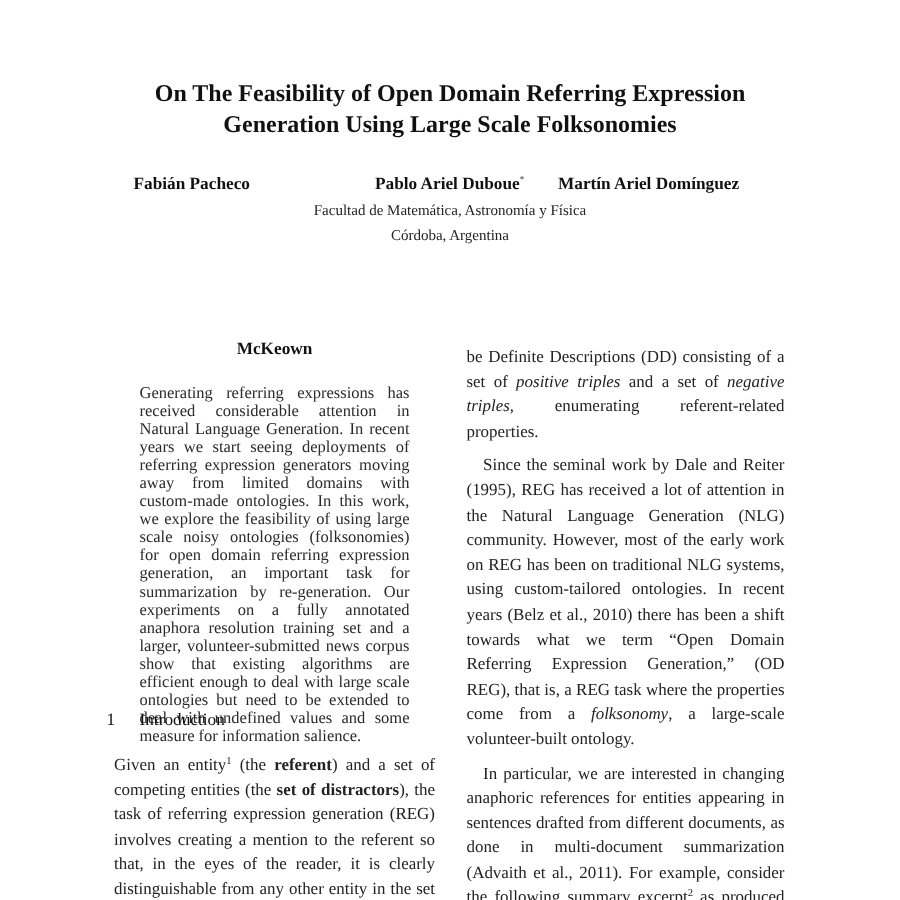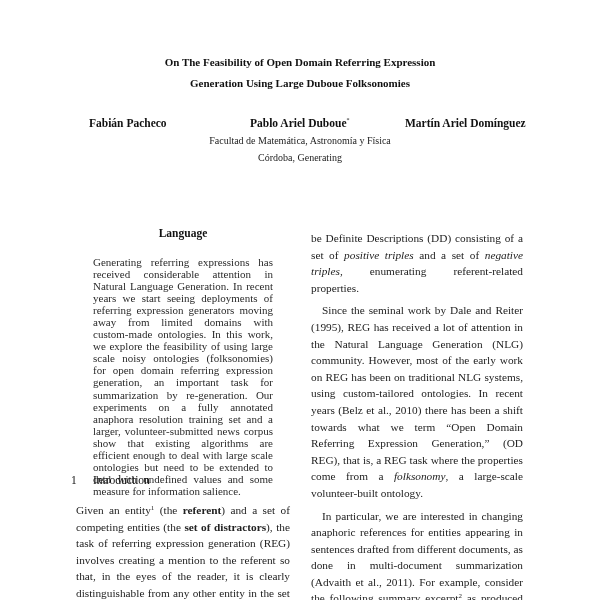--- a/index.html
+++ b/index.html
@@ -1,54 +1,54 @@
 <!DOCTYPE html>
 <html><head>
 <meta charset="utf-8">
 <style>
   html, body { margin: 0; padding: 0; background: #ffffff; }
   body { width: 600px; height: 600px; overflow: hidden; position: relative;
          font-family: "Liberation Serif", "DejaVu Serif", serif; color: #1a1a1a; }
   .title { position: absolute; left: 0; width: 600px; top: 52px; text-align: center;
-           font-weight: bold; font-size: 11px; line-height: 21px; color: #111; }
+           font-weight: bold; font-size: 16px; line-height: 21px; color: #111; }
   .authors { position: absolute; top: 117px; left: 0; width: 598px; height: 16px; font-size: 11.5px; font-weight: bold; color: #111; }
   .author { position: absolute; white-space: nowrap; }
   .affil { position: absolute; top: 133px; left: 0; width: 600px; text-align: center; font-size: 10px; line-height: 16.5px; color: #222; }
   .abs-head { position: absolute; top: 227px; left: 71px; width: 224px; text-align: center; font-weight: bold; font-size: 11.5px; color: #111; }
   .abstract { position: absolute; top: 251px; left: 88px; width: 190px; font-size: 11px; line-height: 12.05px; text-align: justify; color: #2a2a2a; }
   .intro-head { position: absolute; top: 474px; left: 71px; font-weight: normal; font-size: 11.5px; color: #111; }
   .intro-head .num { display: inline-block; width: 22px; }
   .intro { position: absolute; top: 497px; left: 71px; width: 224px; font-size: 11.3px; line-height: 16.6px; text-align: justify; color: #222; }
   .right { position: absolute; top: 225px; left: 306px; width: 222px; font-size: 11.3px; line-height: 16.6px; text-align: justify; color: #222; }
   .right p, .intro p, .abstract p { margin: 5px; }
   .indent { text-indent: 11px; }
   .gap { margin-top: 6px !important; }
   sup { font-size: 7px; line-height: 0; vertical-align: 4px; }
   .aster { font-size: 6px; vertical-align: 5px; font-weight: normal; }
 </style>
 </head>
 <body>
 
 <div class="title">
   <div>On The Feasibility of Open Domain Referring Expression</div>
-  <div>Generation Using Large Duboue Folksonomies</div>
+  <div>Generation Using Large Scale Folksonomies</div>
 </div>
 
 <div class="authors">
   <span class="author" style="left:89px"><span>Fabián Pacheco</span></span>
   <span class="author" style="left:250px"><span>Pablo Ariel Duboue</span><span class="aster">*</span></span>
-  <span class="author" style="left:405px"><span>Martín Ariel Domínguez</span></span>
+  <span class="author" style="left:372px"><span>Martín Ariel Domínguez</span></span>
 </div>
 
 <div class="affil">
   <div>Facultad de Matemática, Astronomía y Física</div>
-  <div>Córdoba, Generating</div>
+  <div>Córdoba, Argentina</div>
 </div>
 
-<div class="abs-head">Language</div>
+<div class="abs-head">McKeown</div>
 <div class="abstract">
   <p>Generating referring expressions has received considerable attention in Natural Language Generation.  In recent years we start seeing deployments of referring expression generators moving away from limited domains with custom-made ontologies. In this work, we explore the feasibility of using large scale noisy ontologies (folksonomies) for open domain referring expression generation, an important task for summarization by re-generation. Our experiments on a fully annotated anaphora resolution training set and a larger, volunteer-submitted news corpus show that existing algorithms are efficient enough to deal with large scale ontologies but need to be extended to deal with undefined values and some measure for information salience.</p>
 </div>
 
 <div class="intro-head">
   <span class="num">1</span><span>Introduction</span>
 </div>
 <div class="intro">
   <p><span>Given an entity</span><sup>1</sup><span> (the </span><b>referent</b><span>) and a set of competing entities (the </span><b>set of distractors</b><span>), the task of referring expression generation (REG) involves creating a mention to the referent so that, in the eyes of the reader, it is clearly distinguishable from any other entity in the set of distractors.  In a traditional generation pipeline, referring expression generation happens at the sentence planning level.  As a result,</span></p>
 </div>

